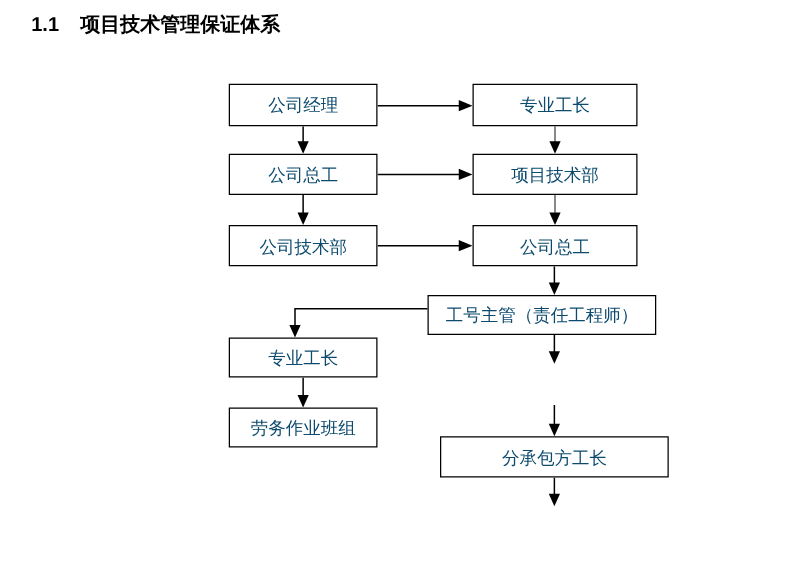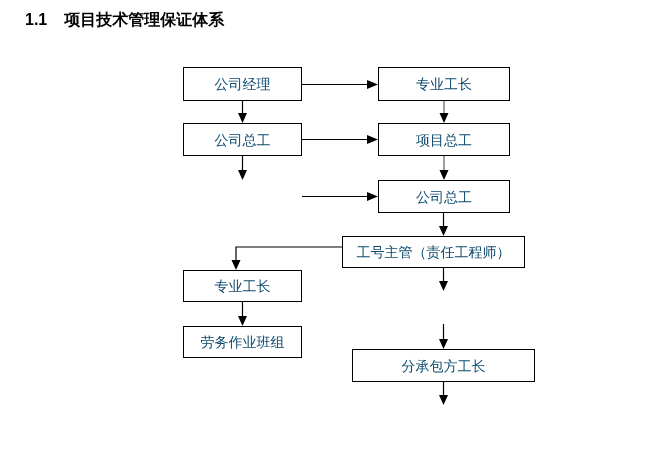--- a/index.html
+++ b/index.html
@@ -121,22 +121,23 @@
         <polygon points="443.5,405 439,395 448,395" fill="#000000"></polygon>
       </g>
     </svg>
 
     <div class="node" style="left:183px; top:67px;  width:119px; height:34px">公司经理</div>
 
     <div class="node" style="left:378px; top:67px;  width:132px; height:34px">专业工长</div>
 
     <div class="node" style="left:183px; top:123px; width:119px; height:33px">公司总工</div>
 
-    <div class="node" style="left:378px; top:123px; width:132px; height:33px">项目总工</div>
+    <div class="node" style="left:378px; top:123px; width:132px; height:33px">项目技术部</div>
 
+    <div class="node" style="left:183px; top:180px; width:119px; height:33px">公司技术部</div>
 
     <div class="node" style="left:378px; top:180px; width:132px; height:33px">公司总工</div>
 
     <div class="node" style="left:342px; top:236px; width:183px; height:32px">工号主管（责任工程师）</div>
 
     <div class="node" style="left:183px; top:270px; width:119px; height:32px">专业工长</div>
 
 
     <div class="node" style="left:183px; top:326px; width:119px; height:32px">劳务作业班组</div>
 

